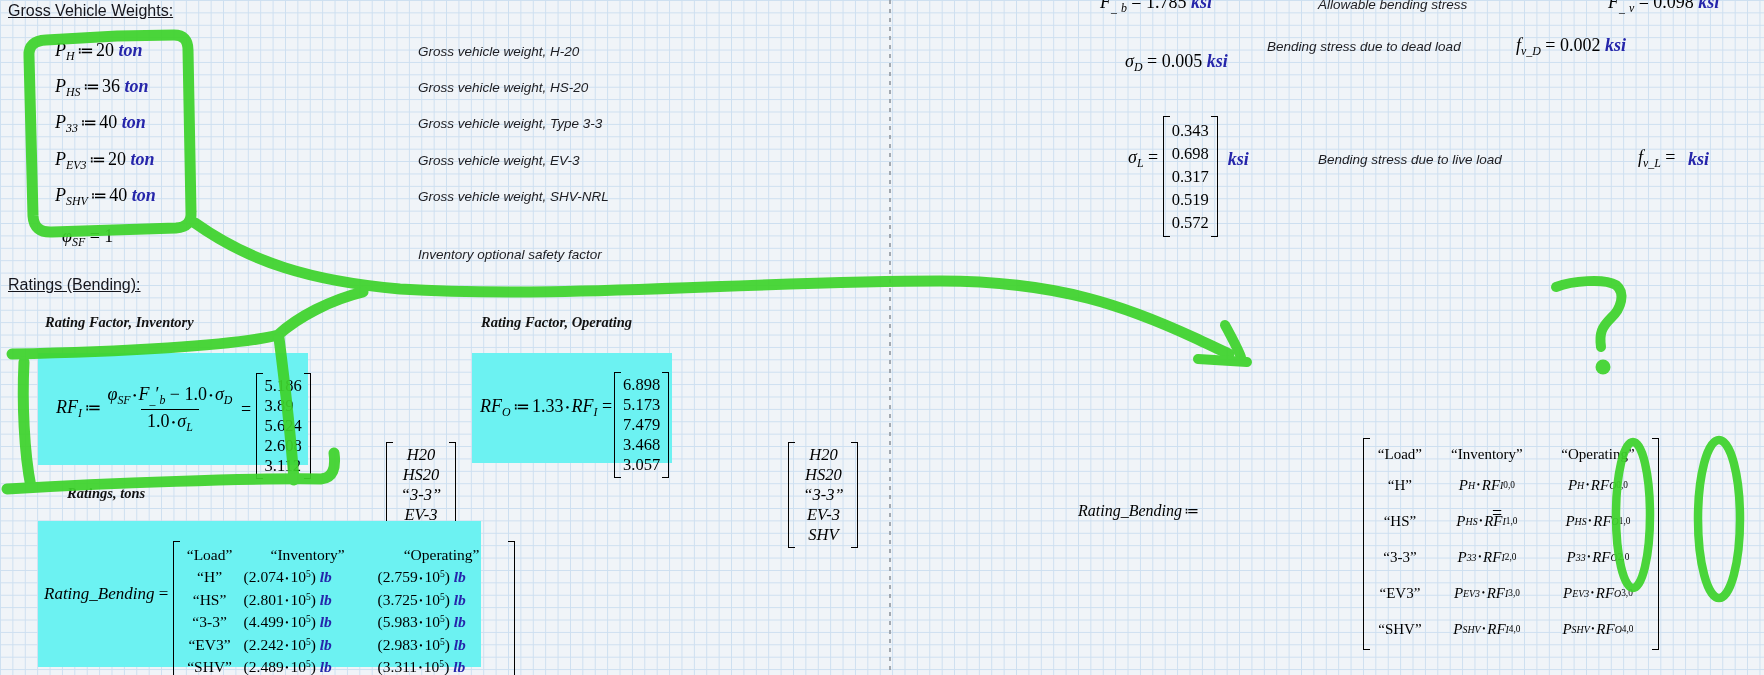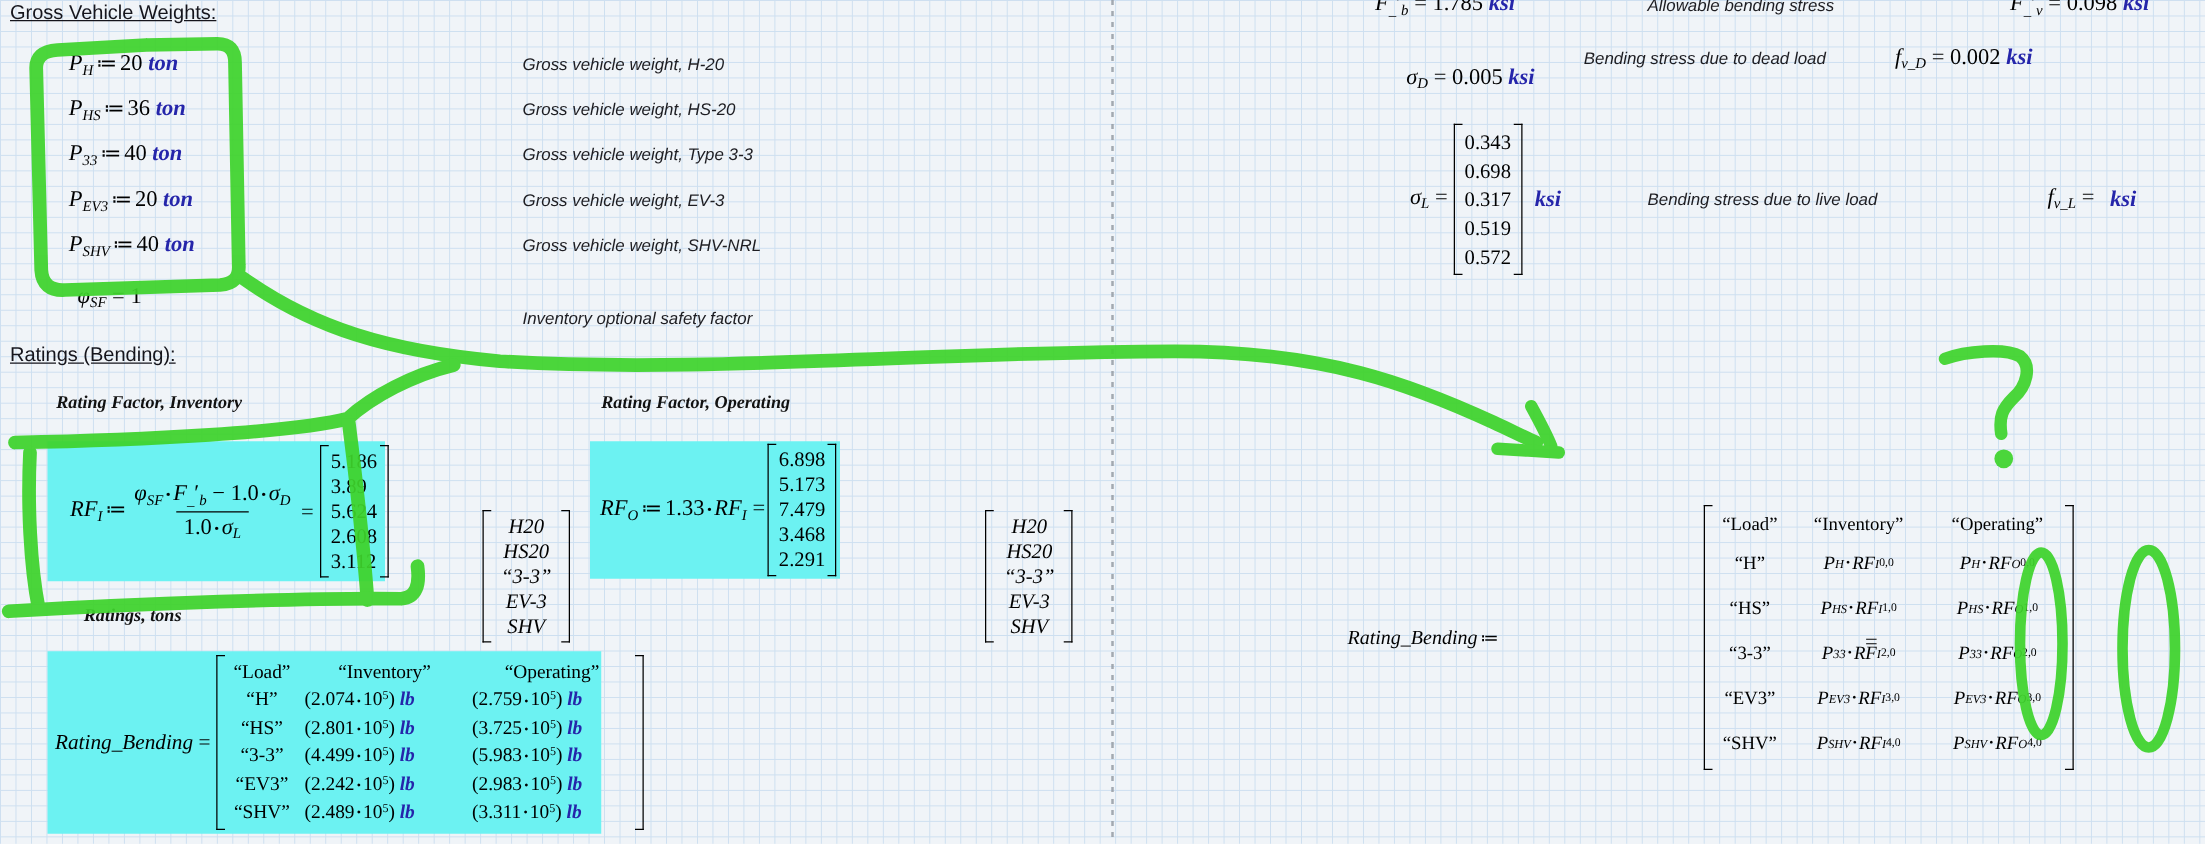--- a/index.html
+++ b/index.html
@@ -24,21 +24,21 @@
   .sup{font-size:.62em;vertical-align:.5em;}
   .mul{font-size:.62em;padding:0 .18em;vertical-align:.08em;}
   .op{padding:0 .25em;}
   .opn{padding:0 .15em;font-family:"DejaVu Sans","DejaVu Serif",serif;font-size:.92em;}
   .unit{font-weight:700;font-style:italic;color:#2525aa;}
   .hl{background:#6cf2f2;}
   .flexmath{display:flex;align-items:center;}
   .frac{display:inline-flex;flex-direction:column;align-items:center;vertical-align:middle;margin:0 2px;}
   .frac .den{border-top:1.5px solid #000;padding:1px 6px 0 6px;}
   .frac .num{padding:0 2px 1px 2px;}
-  .mtx{position:relative;display:inline-flex;align-items:center;padding:3px 9px;vertical-align:middle;}
+  .mtx{position:relative;display:inline-flex;align-items:center;padding:3px 9px;vertical-align:middle;margin-top:34px;}
   .mtx::before,.mtx::after{content:"";position:absolute;top:0;bottom:0;width:6px;}
   .mtx::before{left:0;border-left:1.6px solid #000;border-top:1.6px solid #000;border-bottom:1.6px solid #000;}
   .mtx::after{right:0;border-right:1.6px solid #000;border-top:1.6px solid #000;border-bottom:1.6px solid #000;}
   .vec{display:flex;flex-direction:column;}
   .vec span{line-height:20px;}
   .vec.center{align-items:center;}
   .pagebreak{position:absolute;left:889px;top:0;bottom:0;width:2px;
     background:repeating-linear-gradient(to bottom,#959ca4 0 4px,transparent 4px 9px);opacity:.85;}
   svg.ink{position:absolute;left:0;top:0;pointer-events:none;}
   
@@ -122,21 +122,21 @@
 
 
 <div class="r hl flexmath" style="left:472px;top:353px;width:200px;height:110px;padding-left:8px;box-sizing:border-box;">
   <span class="math"><span class="it">RF</span><span class="sub">O</span><span class="opn">≔</span><span>1.33</span><span class="mul">•</span><span class="it">RF</span><span class="sub">I</span><span class="op" style="padding-right:2px;">=</span></span>
   <span class="math mtx" style="font-size:16.5px;">
     <span class="vec">
       <span>6.898</span>
         <span>5.173</span>
         <span>7.479</span>
         <span>3.468</span>
-        <span>2.291</span>
+        <span>3.057</span>
     </span>
   </span>
 </div>
 
 
 <div class="r math mtx it" style="left:714px;top:355px;font-size:16.5px;">
   <span class="vec center" style="min-width:52px;">
     <span>H20</span>
       <span>HS20</span>
       <span>“3-3”</span>

